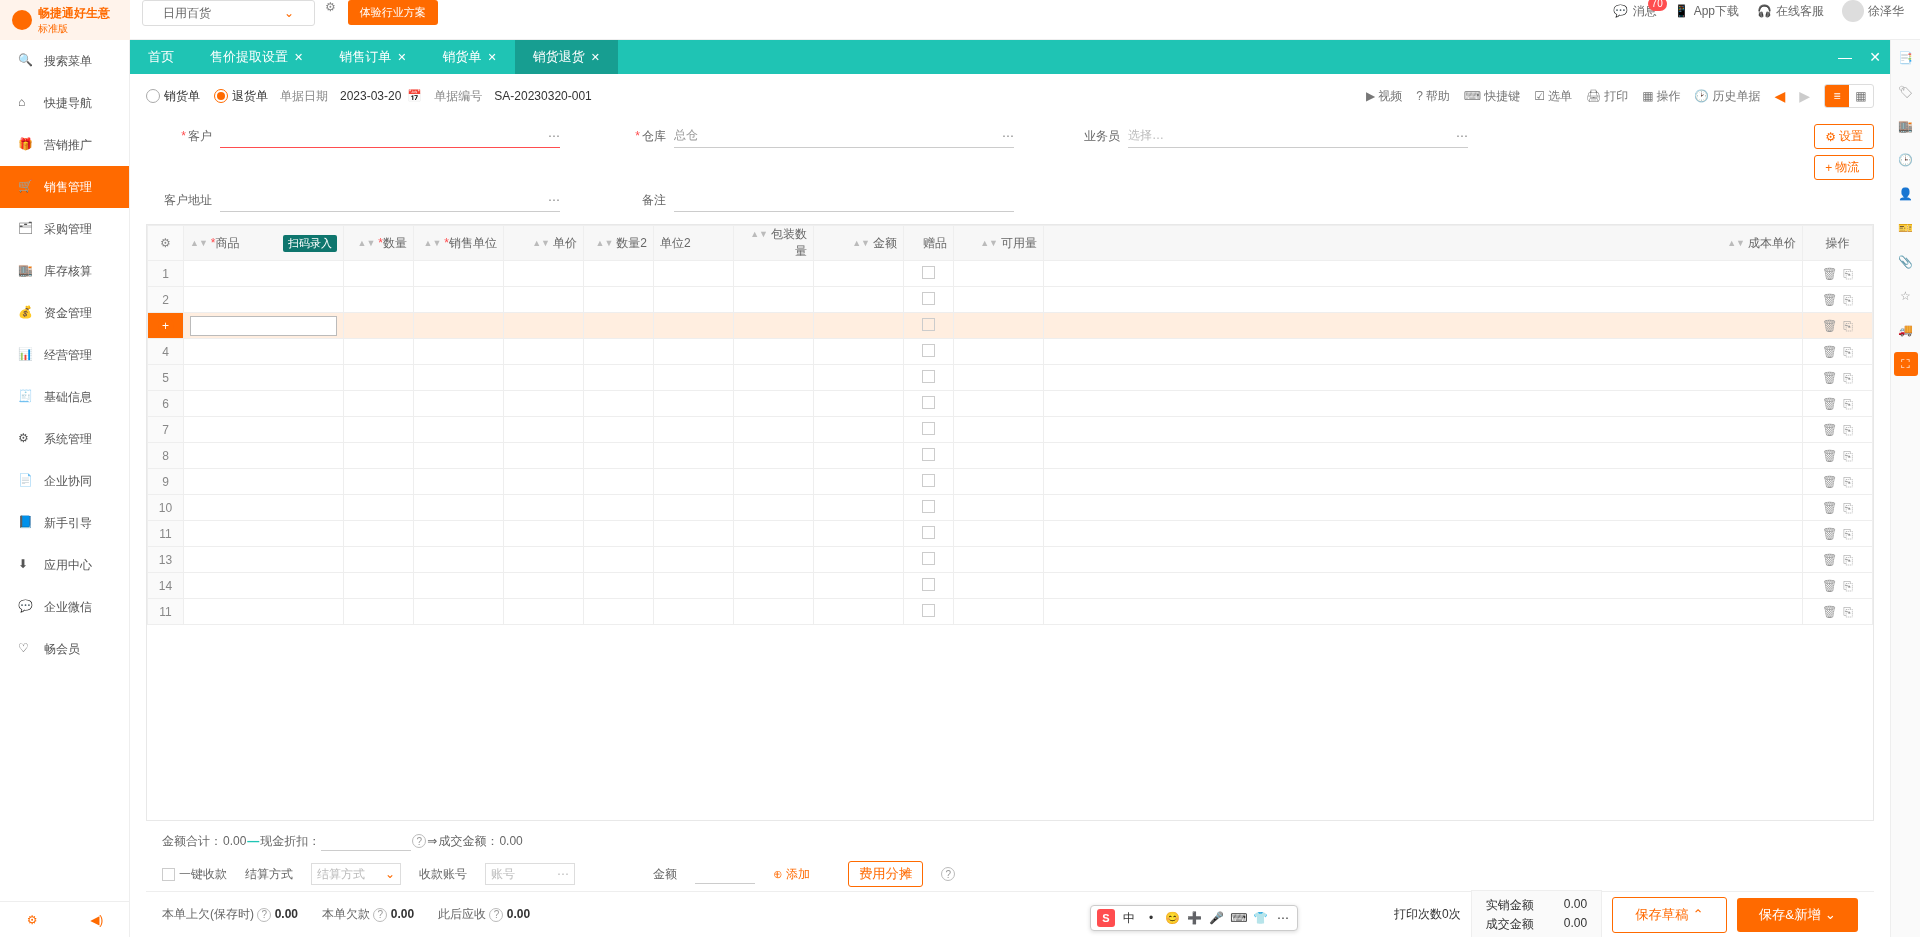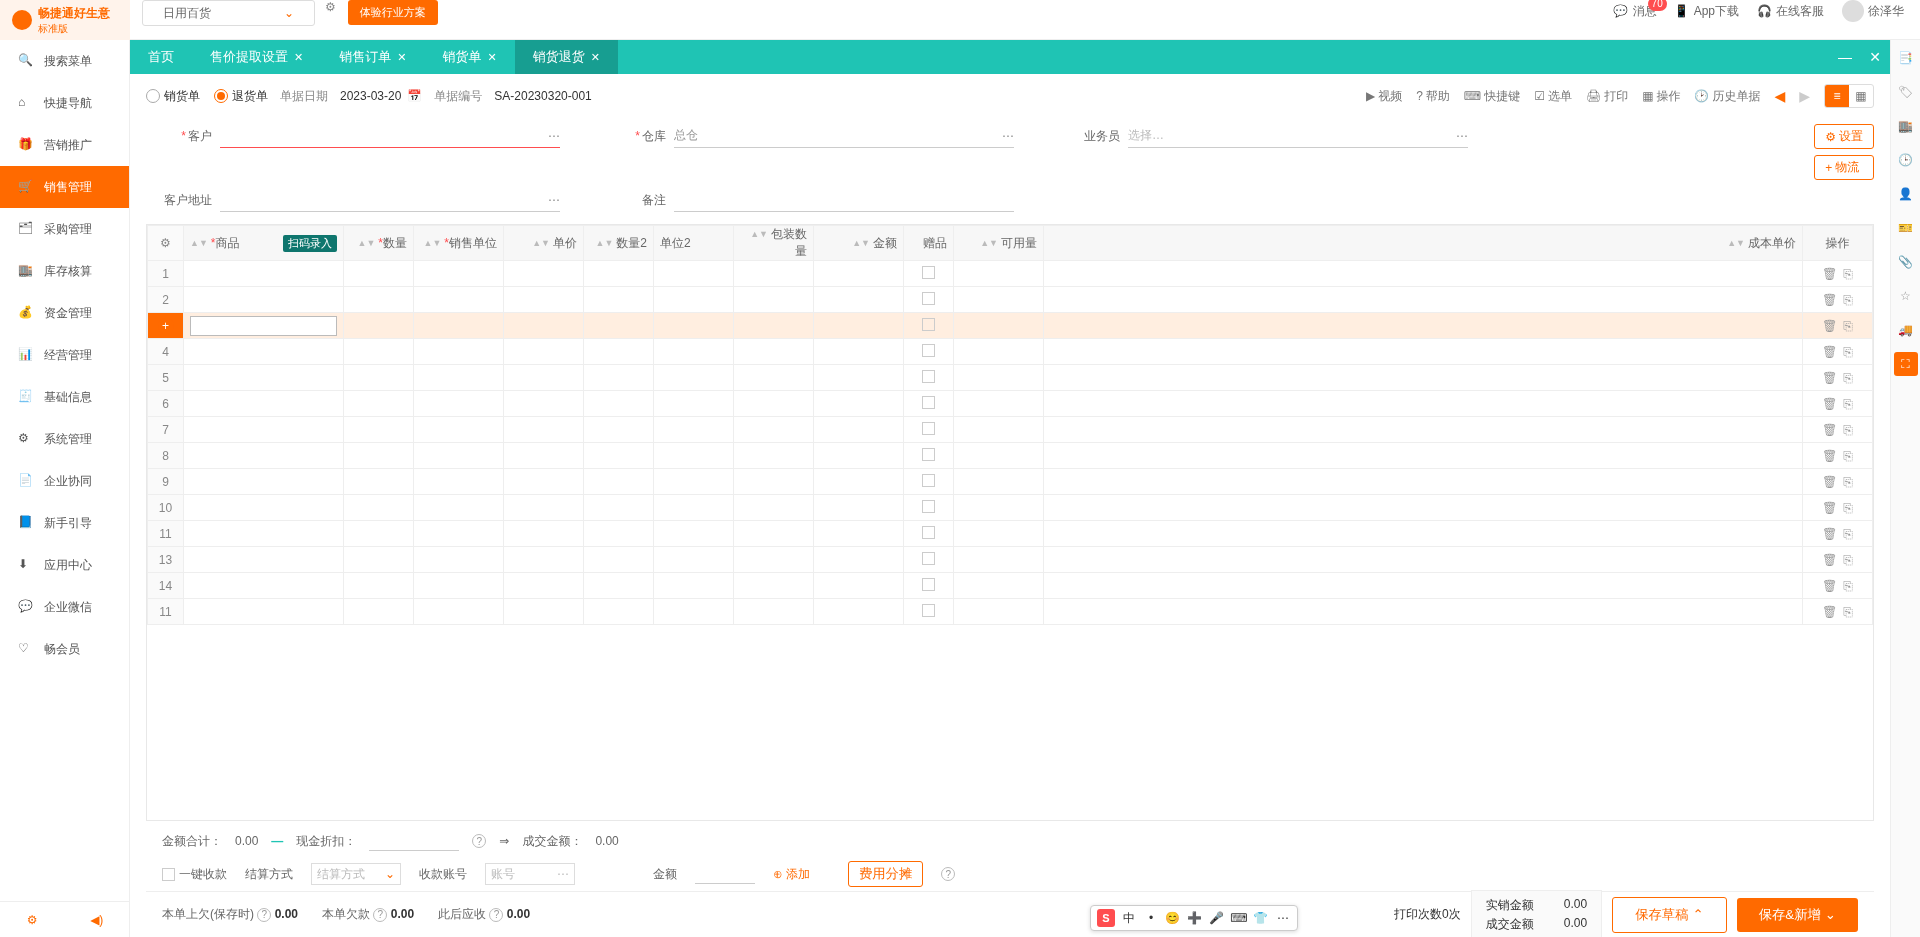--- a/index.html
+++ b/index.html
@@ -85,21 +85,21 @@
 .op-cell span { cursor: pointer; margin: 0 3px; }
 tr.row-active td { background: #ffeee0; }
 tr.row-active .row-num { background: #ff6a00; color: #fff; }
 .plus-circle { display: inline-flex; width: 16px; height: 16px; background: #ff6a00; color: #fff; border-radius: 50%; align-items: center; justify-content: center; font-size: 12px; }
 .cell-input { border: 1px solid #bbb; height: 20px; width: 100%; background: #fff; }
 .chk { width: 13px; height: 13px; border: 1px solid #ccc; display: inline-block; }
 tr.subtotal td { background: #fff9f0; font-weight: bold; }
 tr.subtotal .row-num { background: #fff9f0; }
 
 
-.bottom-summary { padding: 10px 16px 6px; display: flex; align-items: center; gap: 13px; color: #666; flex-wrap: wrap; }
+.bottom-summary { padding: 10px 16px 6px; display: flex; align-items: center; gap: 1px; color: #666; flex-wrap: wrap; }
 .bottom-summary .sep { color: #1fc4b4; font-weight: bold; }
 .bottom-input { border-bottom: 1px solid #ccc; width: 90px; height: 20px; display: inline-block; }
 .help-icon { color: #999; border: 1px solid #bbb; border-radius: 50%; width: 14px; height: 14px; display: inline-flex; align-items: center; justify-content: center; font-size: 10px; }
 .add-link { color: #ff6a00; cursor: pointer; text-align: center; }
 .fee-btn { border: 1px solid #ff6a00; color: #ff6a00; padding: 3px 10px; border-radius: 3px; background: #fff; cursor: pointer; }
 
 .bottom-row2 { padding: 4px 16px; display: flex; align-items: center; gap: 18px; color: #666; }
 .select-small { border: 1px solid #ddd; width: 90px; height: 22px; padding: 0 5px; color: #bbb; display: inline-flex; align-items: center; justify-content: space-between; }
 
 

